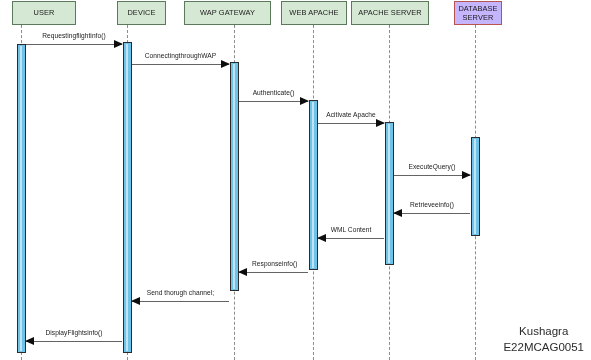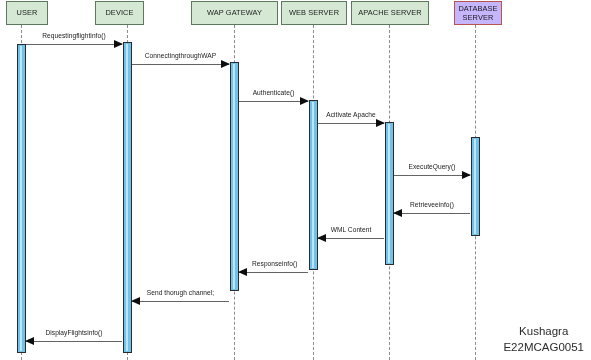--- a/index.html
+++ b/index.html
@@ -168,24 +168,24 @@
         <div class="head"></div>
         <div class="label">Send thorugh channel;</div>
       </div>
       <div class="msg to-left" style="left: 26px; width: 96px; top: 341px;">
         <div class="line"></div>
         <div class="head"></div>
         <div class="label">DisplayFlightsinfo()</div>
       </div>
     </div>
   <div id="actors-layer">
-      <div class="actor-box" style="left: 6px; top: 1px; width: 42px; height: 24px;">USER</div>
-      <div class="actor-box" style="left: 95px; top: 1px; width: 49px; height: 24px;">DEVICE</div>
-      <div class="actor-box" style="left: 191px; top: 1px; width: 87px; height: 24px;">WAP GATEWAY</div>
-      <div class="actor-box" style="left: 281px; top: 1px; width: 66px; height: 24px;">WEB SERVER</div>
+      <div class="actor-box" style="left: 12px; top: 1px; width: 64px; height: 24px;">USER</div>
+      <div class="actor-box" style="left: 117px; top: 1px; width: 49px; height: 24px;">DEVICE</div>
+      <div class="actor-box" style="left: 184px; top: 1px; width: 87px; height: 24px;">WAP GATEWAY</div>
+      <div class="actor-box" style="left: 281px; top: 1px; width: 66px; height: 24px;">WEB APACHE</div>
       <div class="actor-box" style="left: 351px; top: 1px; width: 78px; height: 24px; text-align: right;">APACHE SERVER</div>
       <div class="actor-box db" style="left: 454px; top: 1px; width: 48px; height: 24px;">DATABASE
 SERVER</div>
     </div>
 
   <div id="signature">
     <div>Kushagra</div>
     <div>E22MCAG0051</div>
   </div>
 </div>

